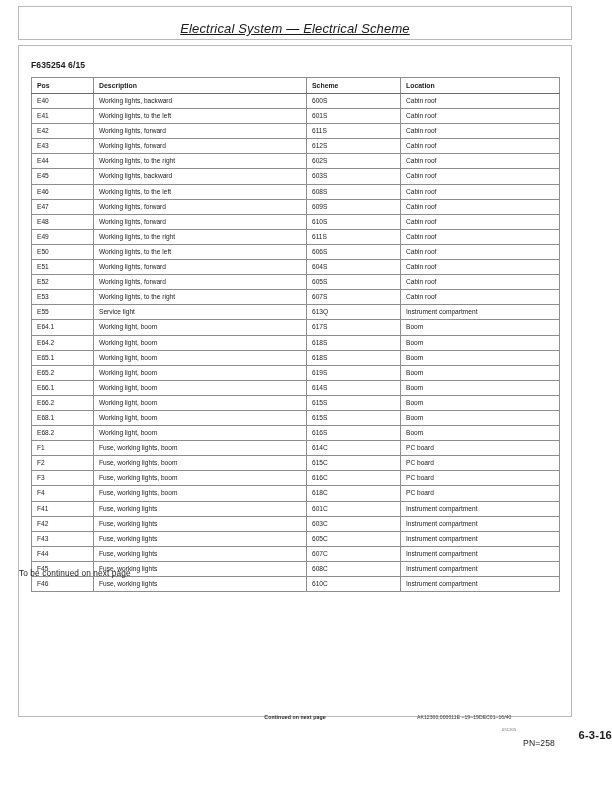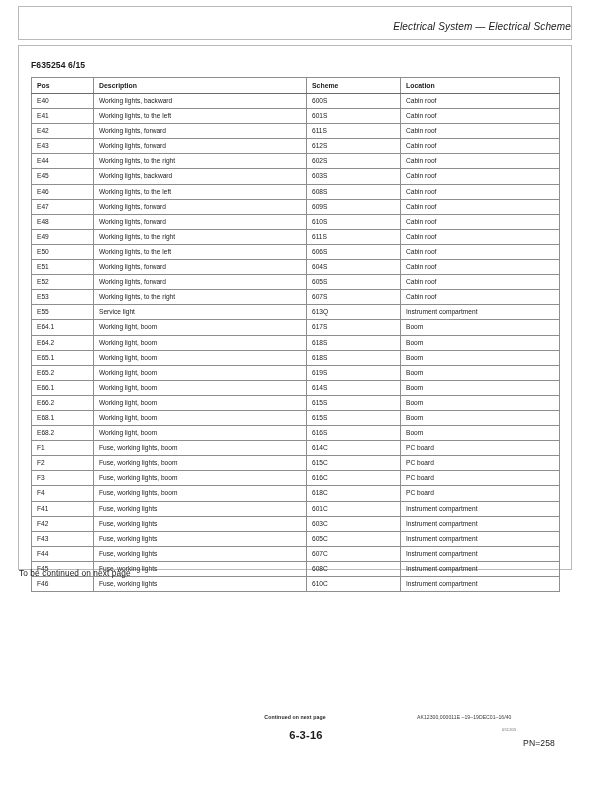--- a/index.html
+++ b/index.html
@@ -31,34 +31,35 @@
     top: 6px;
     width: 554px;
     height: 34px;
     border: 1px solid #b9b9b9;
     box-sizing: border-box;
   }
   .running-title {
     position: absolute;
     left: 0; right: 0;
     top: 14px;
-    text-align: right;
+    text-align: center;
     font-style: italic;
-    font-size: 10px;
+    font-size: 13px;
     letter-spacing: 0.15px;
     color: #1a1a1a;
+    text-decoration: underline;
   }
 
   
   .content-frame {
     position: absolute;
     left: 18px;
     top: 45px;
     width: 554px;
-    height: 525px;
+    height: 672px;
     border: 1px solid #b9b9b9;
     box-sizing: border-box;
     padding-left: 16px;
   }
 
   .figure-title {
     position: absolute;
     left: 12px;
     top: 14px;
     font-size: 8.6px;
@@ -133,21 +134,21 @@
     font-size: 5.1px;
     letter-spacing: 0.05px;
     color: #3a3a3a;
     white-space: nowrap;
   }
   .page-number {
     position: absolute;
     left: 0;
     top: 729px;
     width: 612px;
-    text-align: center;
+    text-align: right;
     font-size: 11.2px;
     font-weight: bold;
     letter-spacing: 0.2px;
   }
   .pub-code {
     position: absolute;
     left: 502px;
     top: 727px;
     font-size: 4.1px;
     color: #6d6d6d;

